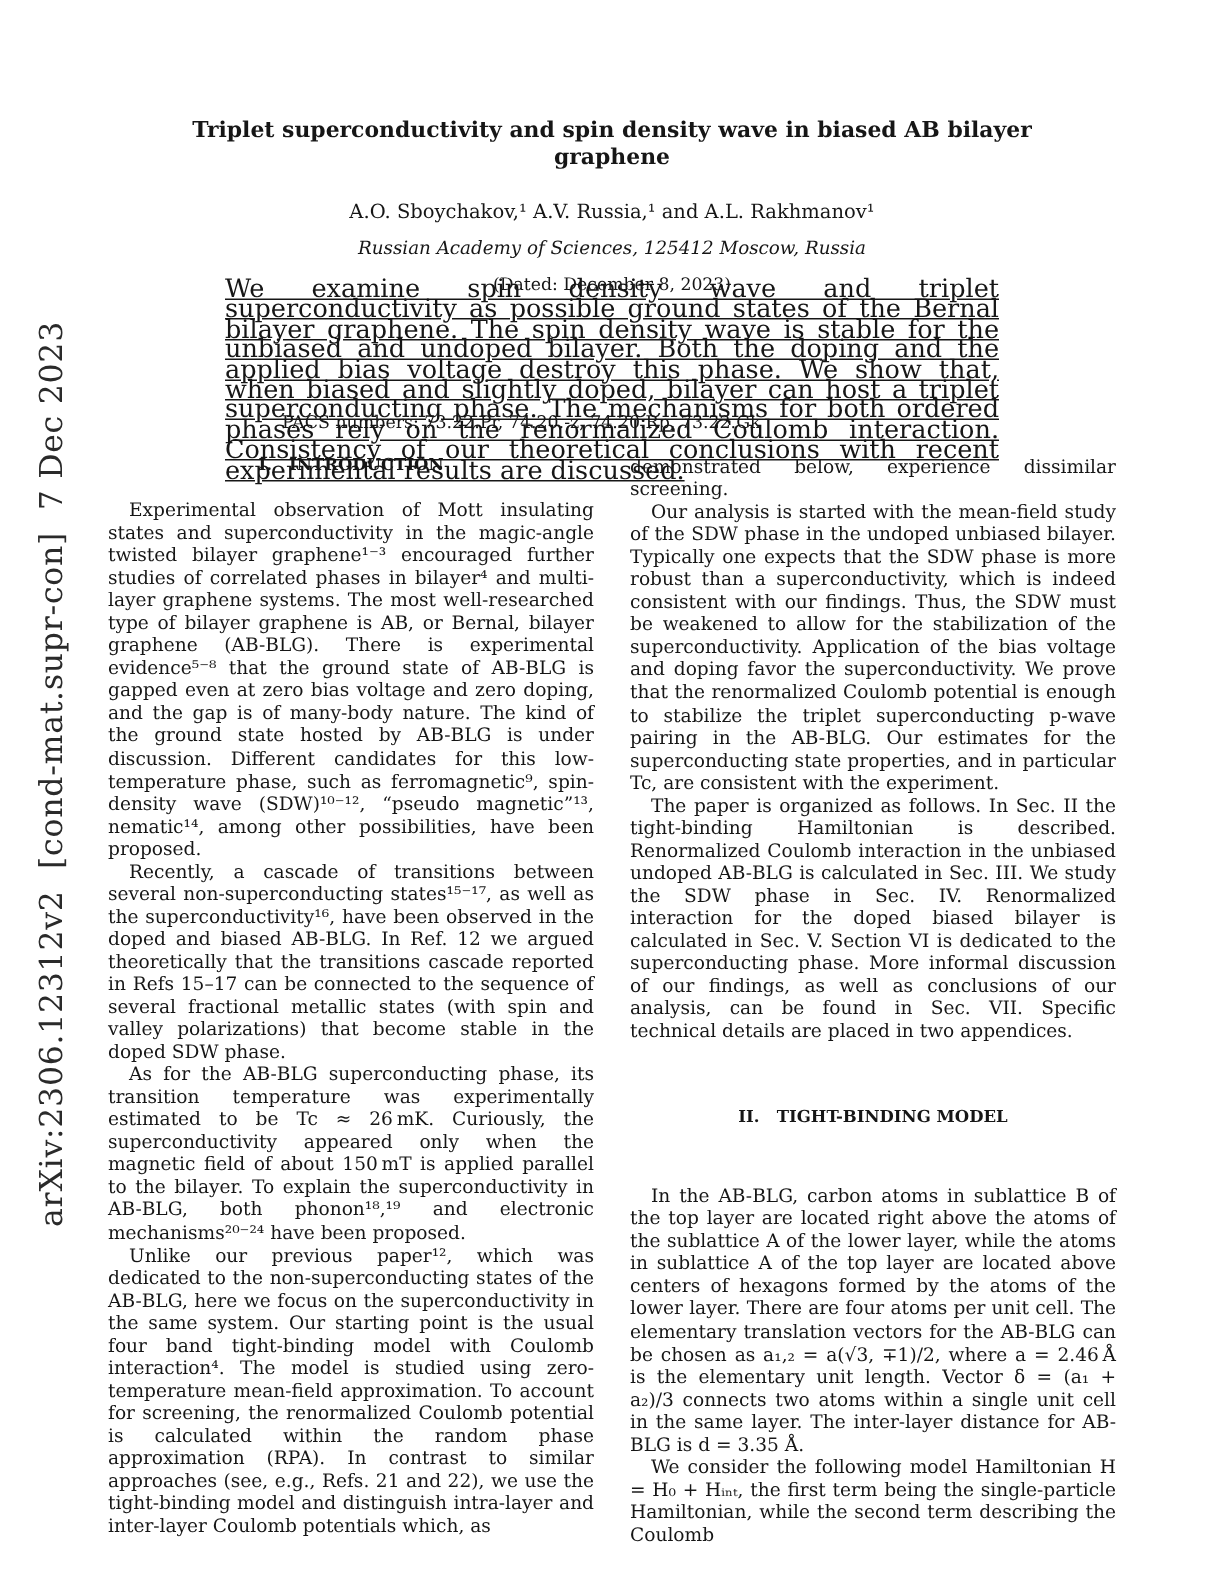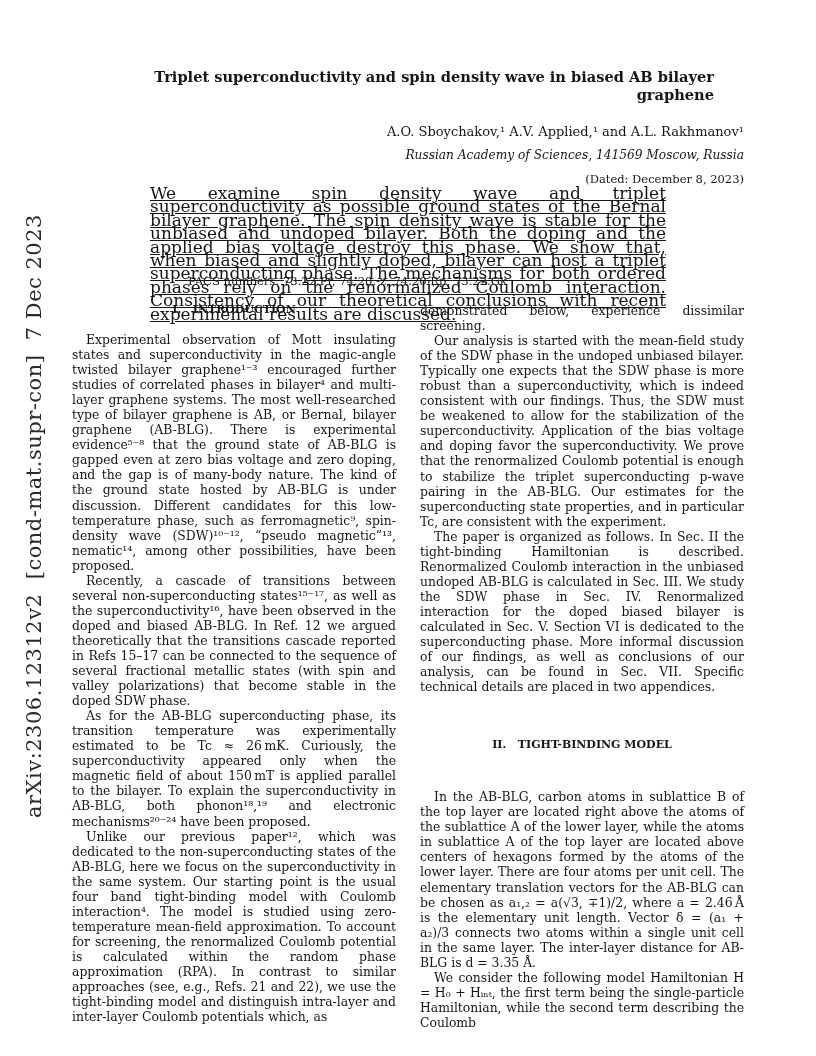--- a/index.html
+++ b/index.html
@@ -18,24 +18,24 @@
     top: 516px;
     transform: translate(-50%, -50%) rotate(-90deg);
     transform-origin: center center;
     white-space: nowrap;
     font-size: 21px;
     letter-spacing: 0.5px;
     color: #2a2a2a;
   }
   .header {
     position: absolute;
-    top: 68px;
+    top: 78px;
     left: 72px;
     width: 672px;
-    text-align: right;
+    text-align: center;
   }
   .title {
     font-size: 14.6px;
     font-weight: bold;
     line-height: 18px;
     margin: 0 30px 20px 30px;
   }
   .authors {
     font-size: 13px;
     margin-bottom: 9px;
@@ -96,22 +96,22 @@
 </style>
 </head>
 <body>
 
 <div class="page">
 
   <div class="arxiv-side">arXiv:2306.12312v2&nbsp; [cond-mat.supr-con]&nbsp; 7 Dec 2023</div>
 
   <div class="header">
     <div class="title">Triplet superconductivity and spin density wave in biased AB bilayer graphene</div>
-    <div class="authors">A.O. Sboychakov,¹ A.V. Applied,¹ and A.L. Rakhmanov¹</div>
-    <div class="affil">Russian Academy of Sciences, 141569 Moscow, Russia</div>
+    <div class="authors">A.O. Sboychakov,¹ A.V. Russia,¹ and A.L. Rakhmanov¹</div>
+    <div class="affil">Russian Academy of Sciences, 125412 Moscow, Russia</div>
     <div class="dated">(Dated: December 8, 2023)</div>
   </div>
 
   <div class="abstract">We examine spin density wave and triplet superconductivity as possible ground states of the Bernal bilayer graphene. The spin density wave is stable for the unbiased and undoped bilayer. Both the doping and the applied bias voltage destroy this phase. We show that, when biased and slightly doped, bilayer can host a triplet superconducting phase. The mechanisms for both ordered phases rely on the renormalized Coulomb interaction. Consistency of our theoretical conclusions with recent experimental results are discussed.</div>
 
   <div class="pacs">PACS numbers: 73.22.Pr, 74.20.-z, 74.20.Rp, 73.22.Gk</div>
 
   <div class="col col-left">
     <div class="sec-heading">I.&nbsp;&nbsp;&nbsp;INTRODUCTION</div>
     <p class="par">Experimental observation of Mott insulating states and superconductivity in the magic-angle twisted bilayer graphene¹⁻³ encouraged further studies of correlated phases in bilayer⁴ and multi-layer graphene systems. The most well-researched type of bilayer graphene is AB, or Bernal, bilayer graphene (AB-BLG). There is experimental evidence⁵⁻⁸ that the ground state of AB-BLG is gapped even at zero bias voltage and zero doping, and the gap is of many-body nature. The kind of the ground state hosted by AB-BLG is under discussion. Different candidates for this low-temperature phase, such as ferromagnetic⁹, spin-density wave (SDW)¹⁰⁻¹², “pseudo magnetic”¹³, nematic¹⁴, among other possibilities, have been proposed.</p>

